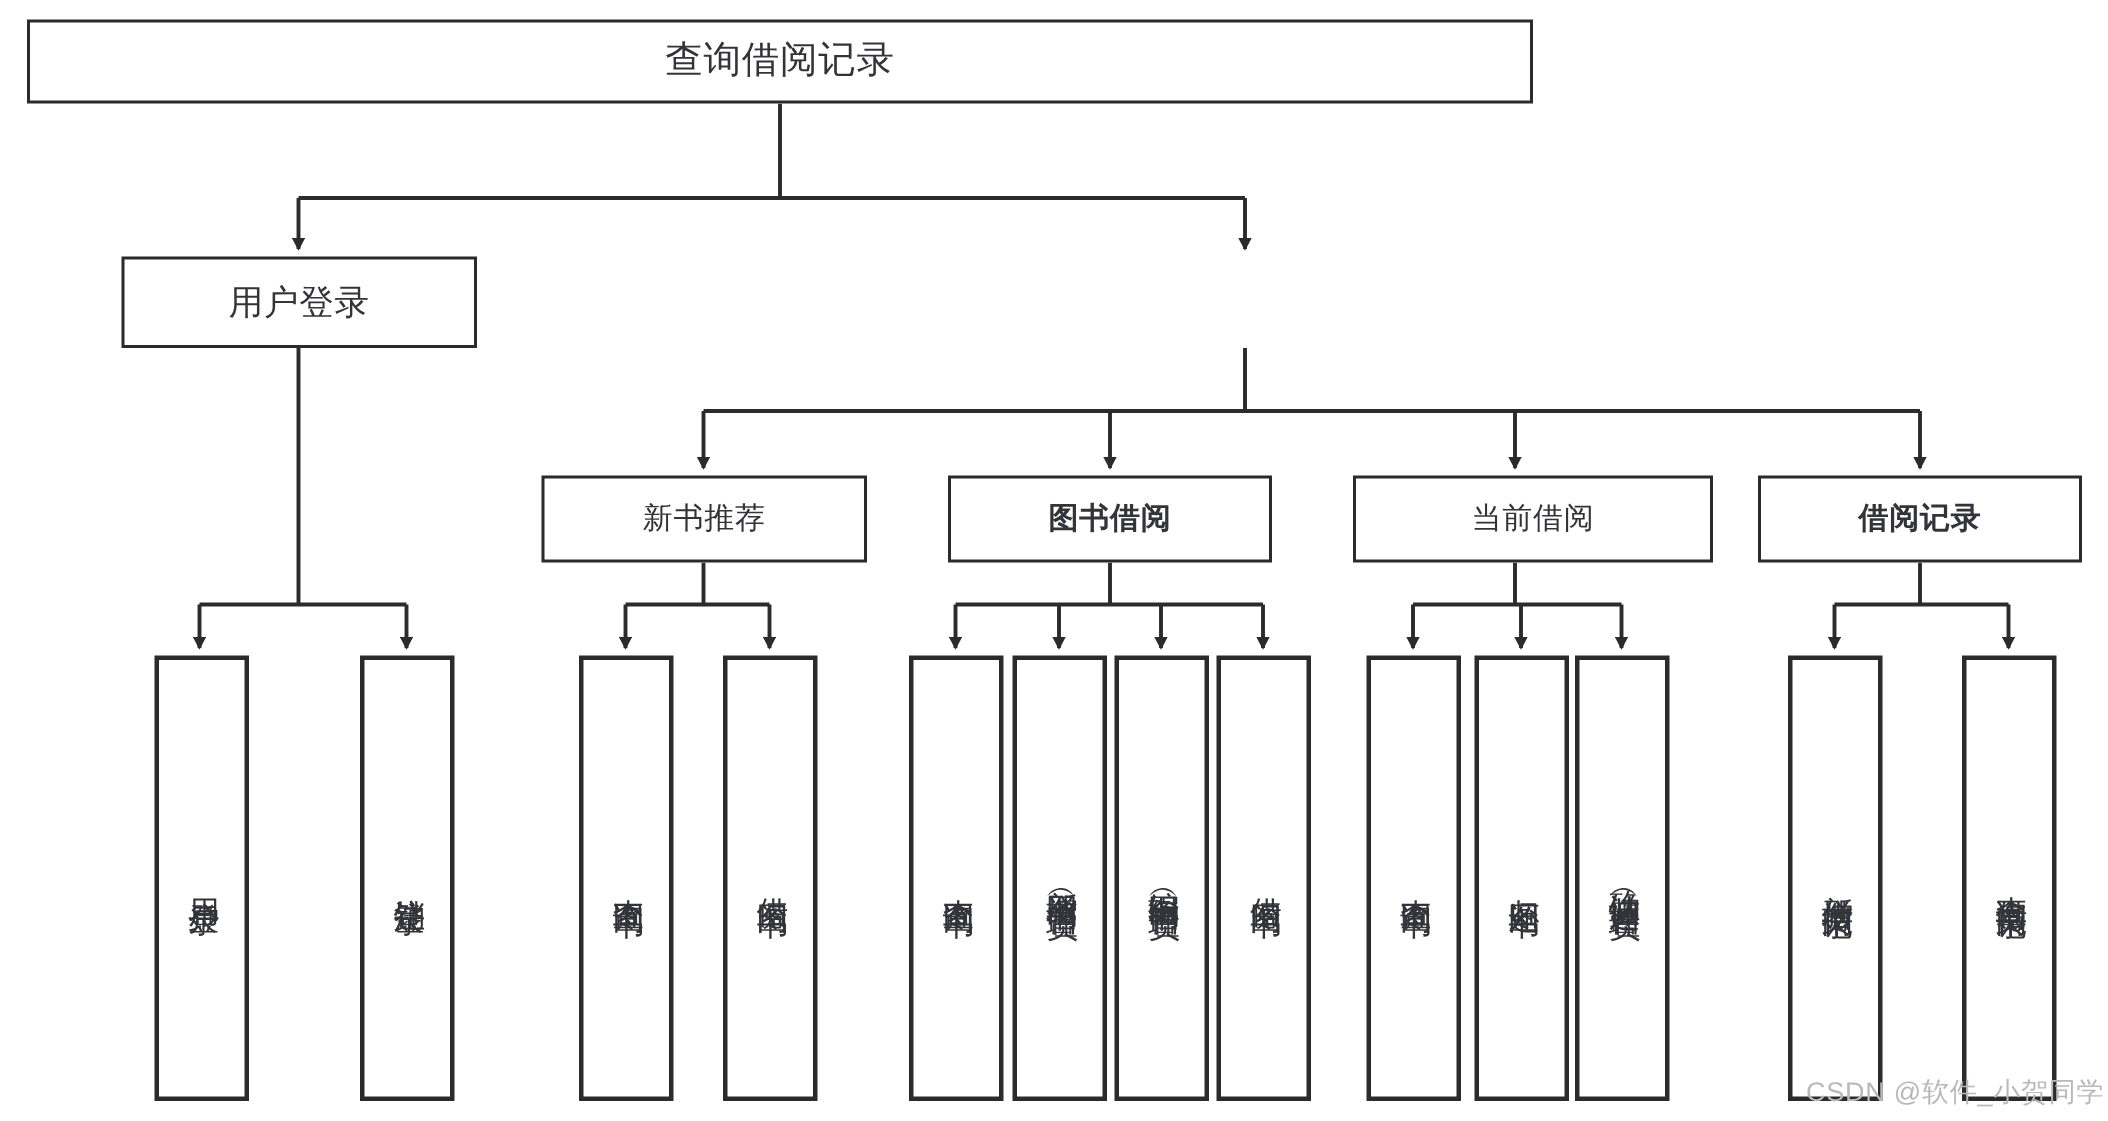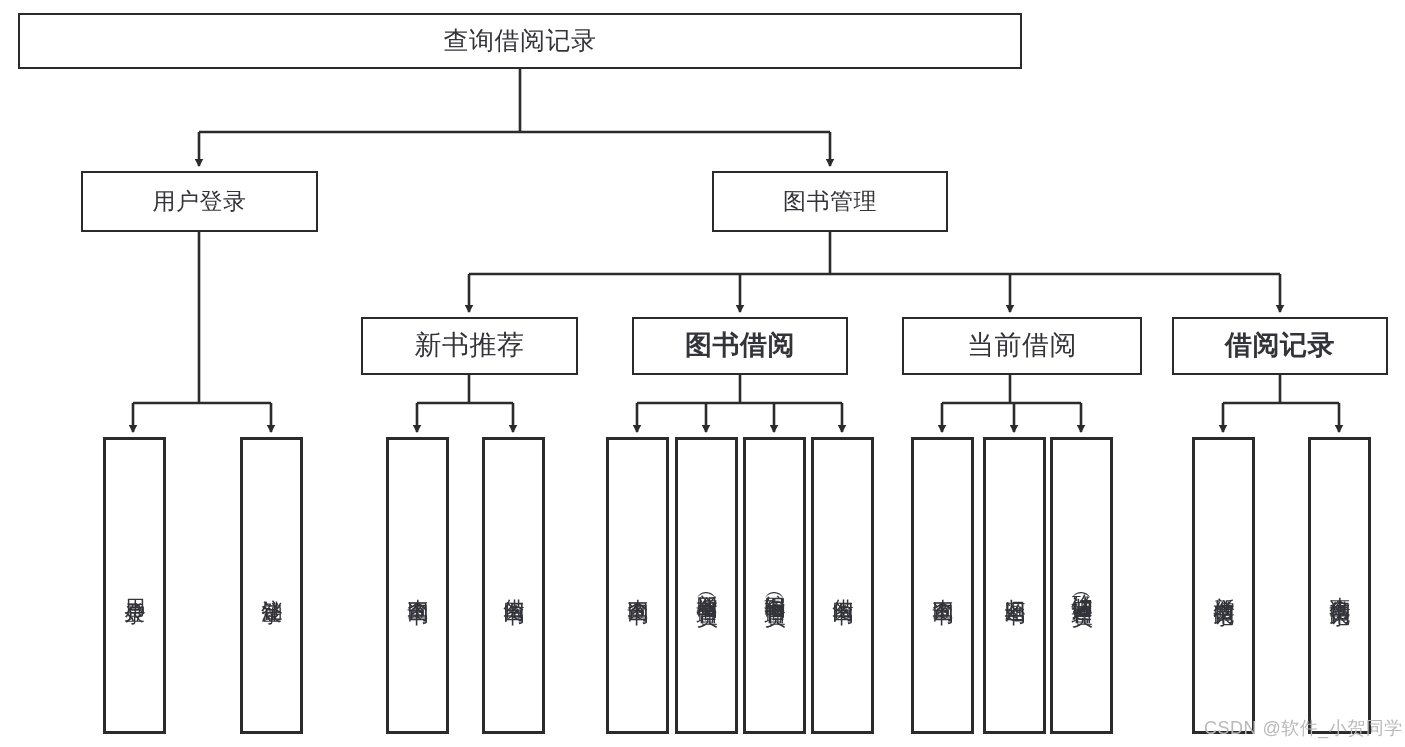--- a/index.html
+++ b/index.html
@@ -45,21 +45,21 @@
   
   .node-root .node-label {
     font-size: 25px;
     line-height: 1.1;
   }
   .node-branch .node-label {
     font-size: 23px;
     line-height: 1.1;
   }
   .node-group .node-label {
-    font-size: 27px;
+    font-size: 20px;
     line-height: 1.1;
   }
   
   .node-leaf {
     border-width: 3px;
   }
   .node-leaf .node-label {
     writing-mode: vertical-rl;
     text-orientation: upright;
     font-size: 21px;
@@ -135,23 +135,20 @@
   </svg>
 
   <div class="node-box node-root" style="left:18px; top:13px; width:1004px; height:56px;">
     <span class="node-label">查询借阅记录</span>
   </div>
 
   <div class="node-box node-branch" style="left:81px; top:171px; width:237px; height:61px;">
     <span class="node-label">用户登录</span>
   </div>
 
-  <div class="node-box node-branch" style="left:712px; top:171px; width:236px; height:61px;">
-    <span class="node-label">图书管理</span>
-  </div>
 
   <div class="node-box node-group" style="left:361px; top:317px; width:217px; height:58px;">
     <span class="node-label">新书推荐</span>
   </div>
 
   <div class="node-box node-group" style="left:632px; top:317px; width:216px; height:58px;font-weight:bold;">
     <span class="node-label">图书借阅</span>
   </div>
 
   <div class="node-box node-group" style="left:902px; top:317px; width:240px; height:58px;">

